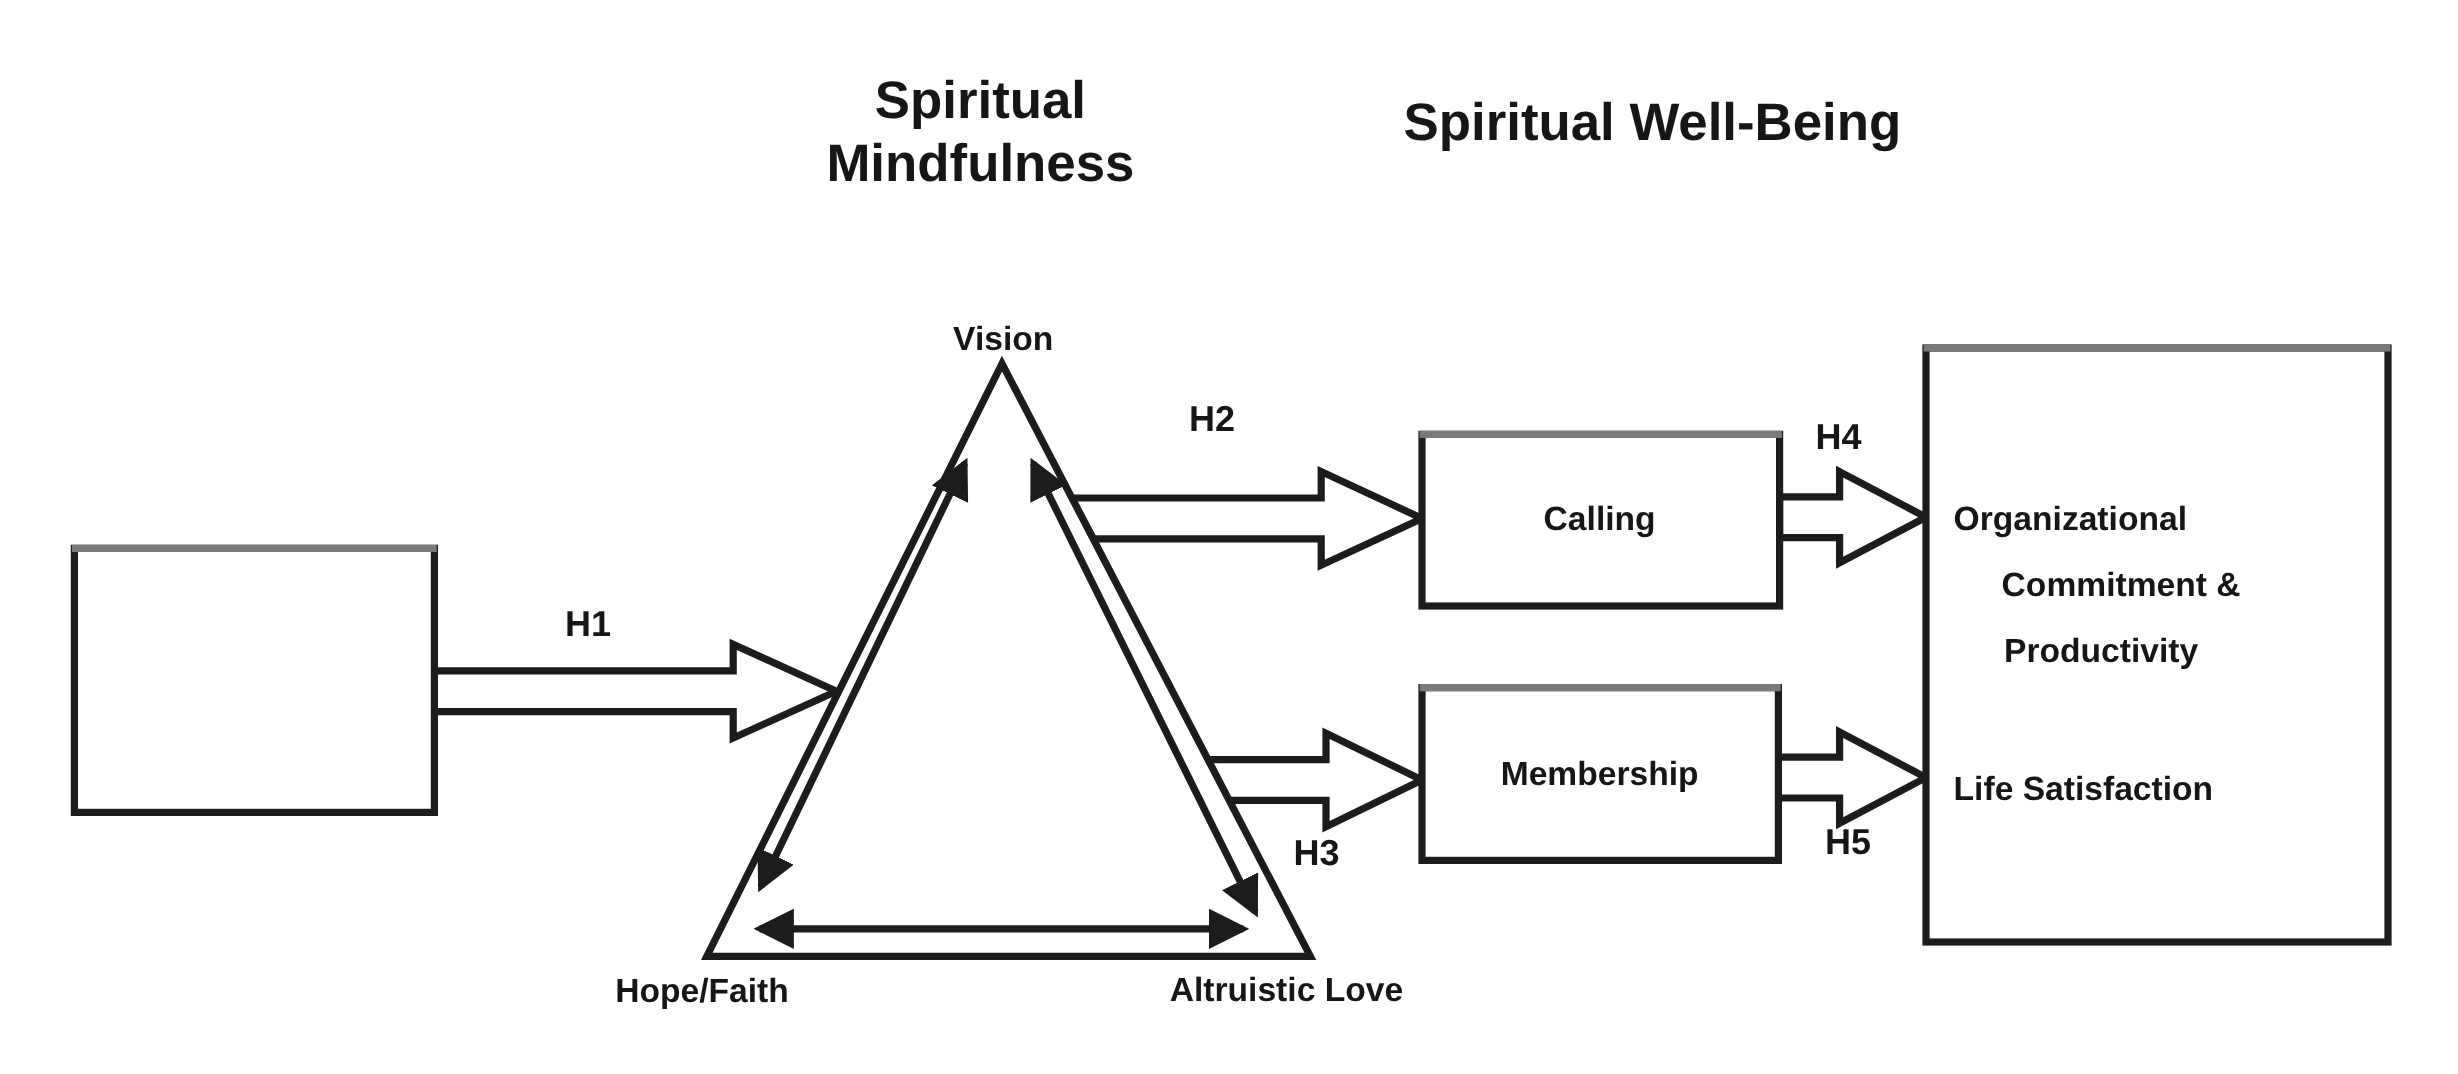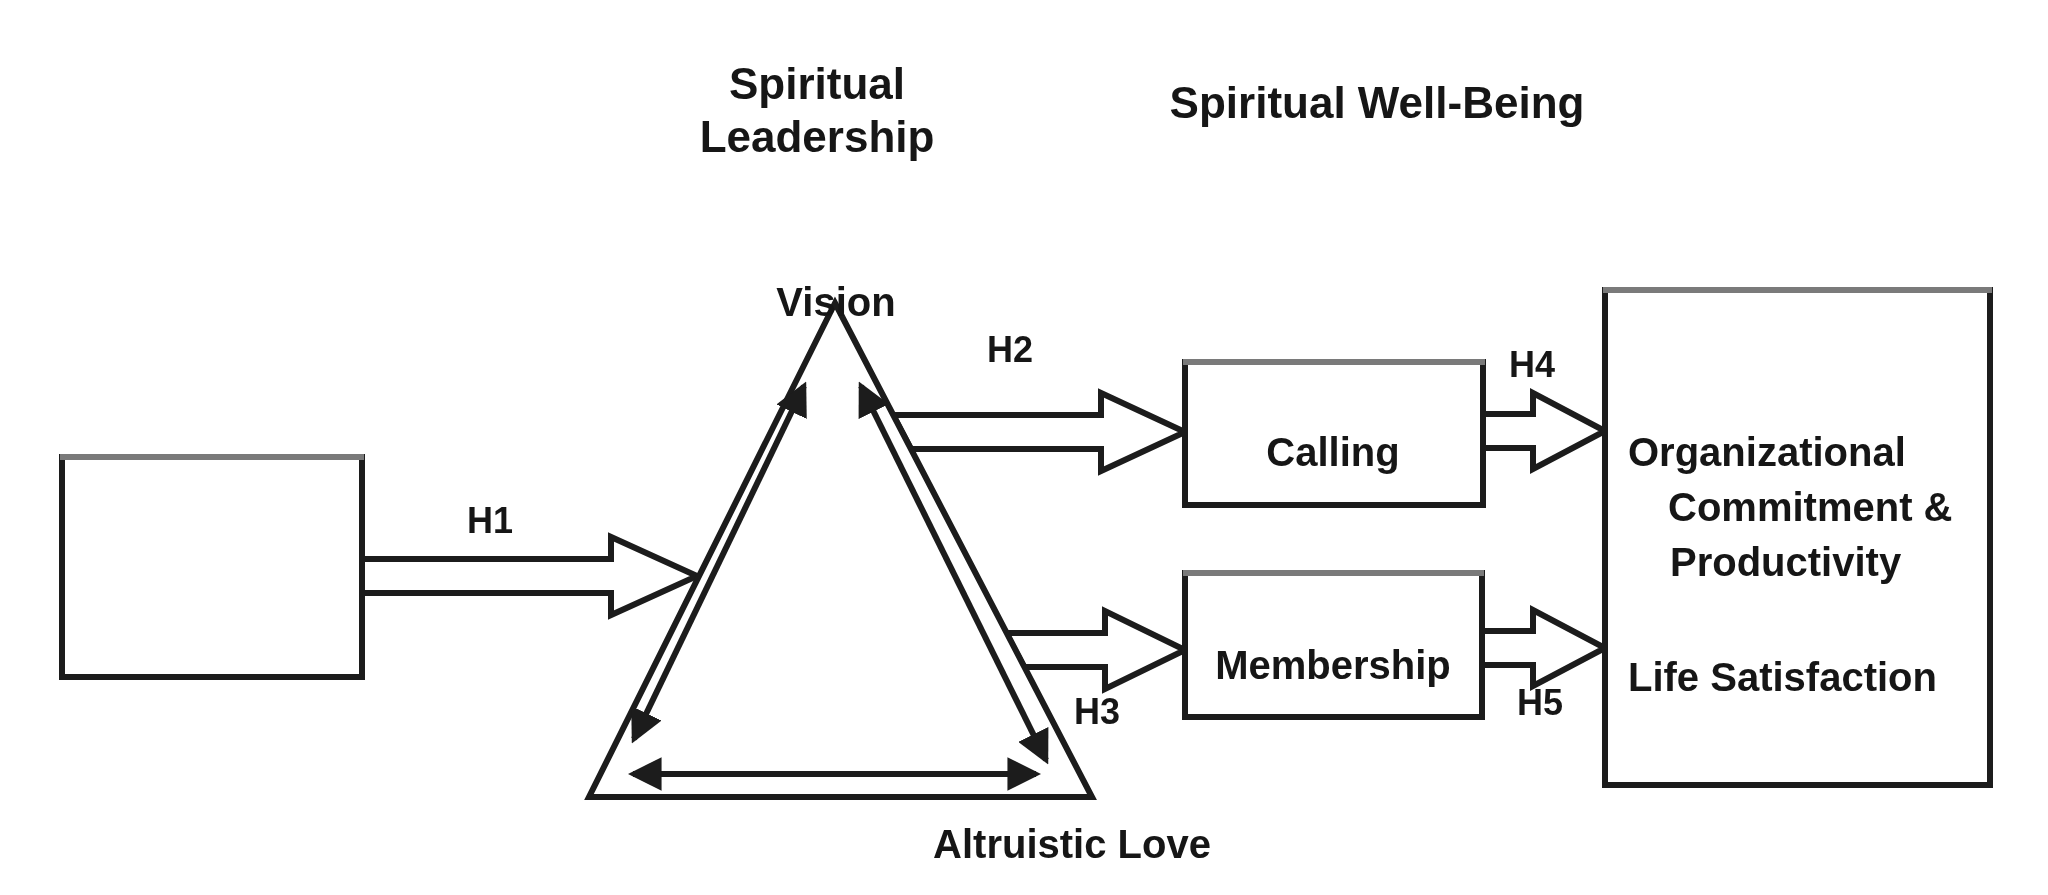--- a/index.html
+++ b/index.html
@@ -9,22 +9,22 @@
     filter:blur(0.45px);
   }
   .stage svg{position:absolute;left:0;top:0;}
   .lbl{
     position:absolute;color:#161616;font-weight:bold;white-space:nowrap;
     line-height:1.2;
   }
   .ctr{transform:translate(-50%,0);text-align:center;}
   .mid{transform:translate(-50%,-50%);text-align:center;}
   .t44{font-size:44px;line-height:53px;}
-  .t40{font-size:40px;line-height:53px;margin-top:20px;}
-  .t34{font-size:36px;}
+  .t40{font-size:28px;line-height:53px;}
+  .t34{font-size:30px;}
 </style>
 </head>
 <body>
 
 <div class="stage">
 
   <svg width="2048" height="895" viewBox="0 0 2048 895">
     <defs>
       <marker id="ah" viewBox="0 0 10 10" refX="8.5" refY="5" markerWidth="5.6" markerHeight="5.6" orient="auto-start-reverse" markerUnits="strokeWidth">
         <path d="M0,0 L10,5 L0,10 Z" fill="#1c1c1c"></path>
@@ -53,25 +53,26 @@
     <rect x="1605" y="290" width="385" height="495" fill="#ffffff" stroke="#1c1c1c" stroke-width="6"></rect>
 
     <line x1="60" y1="457" x2="364" y2="457" stroke="#7a7a7a" stroke-width="6"></line>
     <line x1="1183" y1="362" x2="1485" y2="362" stroke="#7a7a7a" stroke-width="6"></line>
     <line x1="1183" y1="573" x2="1484" y2="573" stroke="#7a7a7a" stroke-width="6"></line>
     <line x1="1603" y1="290" x2="1992" y2="290" stroke="#7a7a7a" stroke-width="6"></line>
   </svg>
 
   <div class="lbl ctr t44" style="left:817px;top:57px;">
     <div>Spiritual</div>
-    <div>Leadership</div>
+    <div>Mindfulness</div>
   </div>
   <div class="lbl ctr t44" style="left:1341px;top:76px;margin-left:36px;">Spiritual Well-Being</div>
 
   <div class="lbl ctr t40" style="left:836px;top:256px;">Vision</div>
+  <div class="lbl ctr t40" style="left:585px;top:799px;">Hope/Faith</div>
   <div class="lbl ctr t40" style="left:1072px;top:798px;">Altruistic Love</div>
 
 
   <div class="lbl mid t40" style="left:1333px;top:432px;">Calling</div>
   <div class="lbl t40" style="left:1628px;top:406px;">Organizational</div>
 
   <div class="lbl mid t40" style="left:1333px;top:645px;">Membership</div>
   <div class="lbl t40" style="left:1668px;top:461px;">Commitment &amp;</div>
   <div class="lbl t40" style="left:1670px;top:516px;">Productivity</div>
   <div class="lbl t40" style="left:1628px;top:631px;text-align:right;">Life Satisfaction</div>

